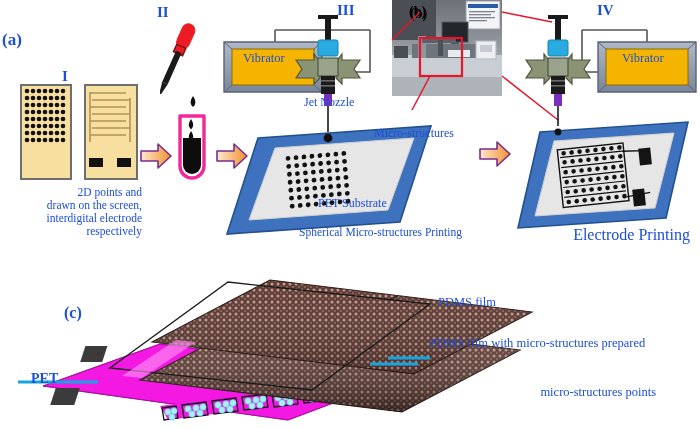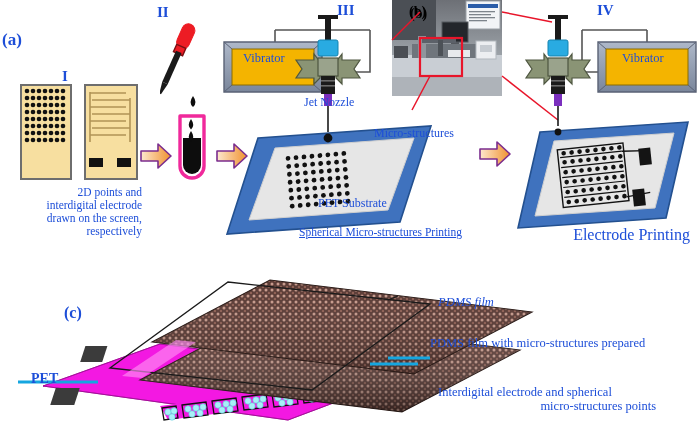--- a/index.html
+++ b/index.html
@@ -100,22 +100,22 @@
       <path d="M70 51 H106"></path>
       <path d="M70 8 V58"></path>
       <path d="M110 14 V58"></path>
     </g>
     <rect x="69" y="74" width="14" height="9" fill="#111111"></rect>
     <rect x="97" y="74" width="14" height="9" fill="#111111"></rect>
   </svg>
 
   <div class="lbl ctr" style="left:2px;top:186px;width:140px;font-size:11.5px;">
     <div>2D points and</div>
+    <div>drawn on the screen,</div>
     <div>interdigital electrode</div>
-    <div>drawn on the screen,</div>
     <div>respectively</div>
   </div>
 
   <svg class="abs" style="left:139px;top:142px;" width="34" height="28" viewBox="0 0 34 28">
     <defs>
       <linearGradient id="arrG" x1="0" y1="0" x2="1" y2="0">
         <stop offset="0%" stop-color="#FDE7CE"></stop>
           <stop offset="100%" stop-color="#F0922F"></stop>
       </linearGradient>
     </defs>
@@ -249,21 +249,21 @@
             <circle cx="124" cy="189" r="2.4"></circle>
         </g>
       </g>
     </g>
   </svg>
 
   <div class="lbl" style="left:243px;top:51px;font-size:12.5px;">Vibrator</div>
   <div class="lbl" style="left:276px;top:96px;font-size:12px;margin-left:28px;">Jet Nozzle</div>
   <div class="lbl" style="left:374px;top:127px;font-size:12px;">Micro-structures</div>
   <div class="lbl" style="left:318px;top:197px;font-size:12px;">PET Substrate</div>
-  <div class="lbl ctr" style="left:252px;top:226px;width:210px;font-size:11.5px;text-decoration:underline;">Spherical Micro-structures Printing</div>
+  <div class="lbl ctr" style="left:252px;top:226px;width:210px;font-size:11.5px;">Spherical Micro-structures Printing</div>
 
   <svg class="abs" style="left:478px;top:140px;" width="34" height="28" viewBox="0 0 34 28">
     <path d="M2 9 H19 V2 L32 14 L19 26 V19 H2 Z" fill="url(#arrG)" stroke="#7B2D8E" stroke-width="1.6" stroke-linejoin="round"></path>
   </svg>
 
   <svg class="abs" style="left:392px;top:0px;" width="110" height="96" viewBox="0 0 110 96">
     <defs>
       <linearGradient id="wallG" x1="0" y1="0" x2="0" y2="1">
         <stop offset="0%" stop-color="#6d7076"></stop>
           <stop offset="55%" stop-color="#9aa0a6"></stop>
@@ -502,22 +502,21 @@
       <path d="M378 176 H448"></path>
     </g>
 
     <g stroke="#1a1a1a" stroke-width="1.1" fill="none">
       <path d="M388 42 L398 38"></path>
     </g>
   </svg>
 
   <div class="lbl bold" style="left:2px;top:371px;font-size:14px;margin-left:29px;">PET</div>
 
-  <div class="lbl" style="left:438px;top:295px;font-size:12.5px;font-style:italic;">PDMS film</div>
+  <div class="lbl" style="left:438px;top:295px;font-size:12.5px;">PDMS film</div>
 
   <div class="lbl" style="left:430px;top:336px;font-size:12.5px;">PDMS film with micro-structures prepared</div>
 
   <div class="lbl" style="left:438px;top:385px;font-size:12.5px;">
-    <div>Interdigital electrode and spherical</div>
     <div class="ctr" style="width:218px;">micro-structures points</div>
   </div>
 
 </div>
 
 </body></html>

